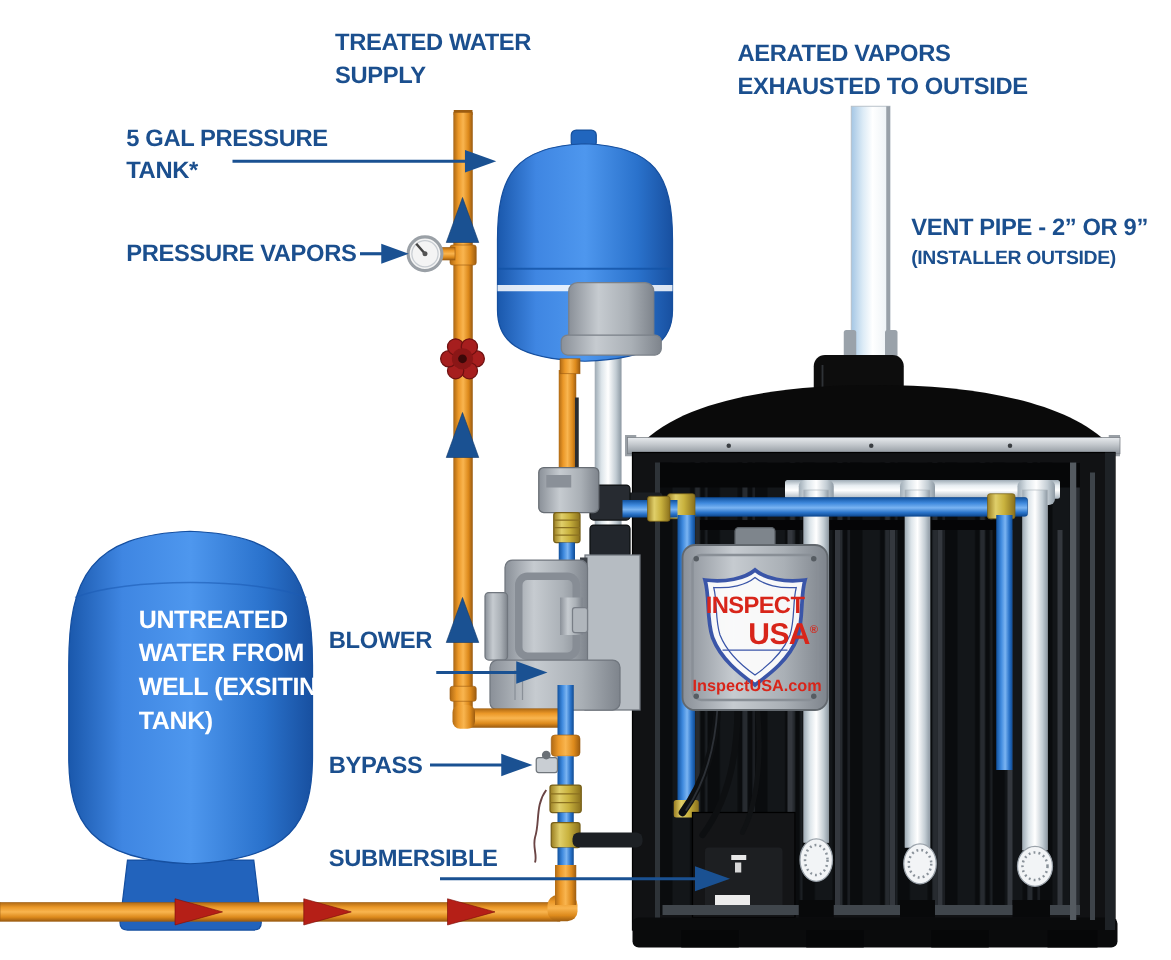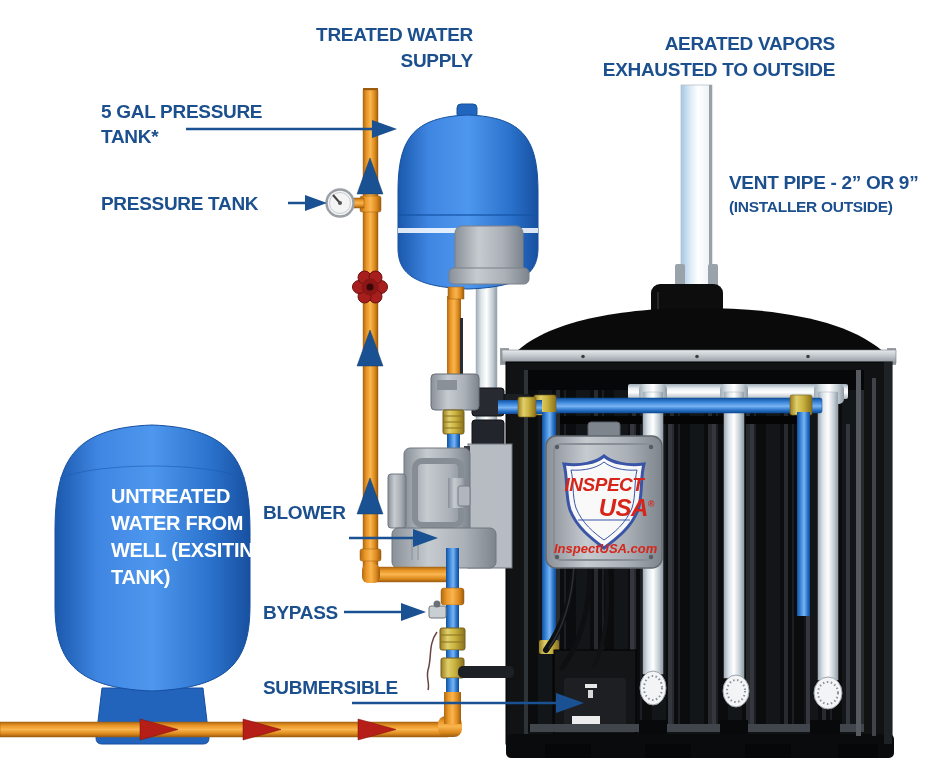--- a/index.html
+++ b/index.html
@@ -2,28 +2,28 @@
 <html><head>
 <meta charset="utf-8">
 <style>
   html,body{margin:0;padding:0;background:#ffffff;}
   .stage{position:relative;width:937px;height:768px;background:#ffffff;overflow:hidden;
          font-family:"Liberation Sans",sans-serif;}
   .stage svg{position:absolute;left:0;top:0;}
   .lbl{position:absolute;font-weight:bold;color:#1b4f8e;font-size:19px;
        letter-spacing:-0.3px;line-height:26px;white-space:nowrap;}
   .lbl .l2small{font-size:15.5px;line-height:22px;}
-  .center{text-align:right;}
+  .center{text-align:left;}
   .tank-text{position:absolute;left:72px;top:483px;width:160px;text-align:left;
        color:#ffffff;font-weight:bold;font-size:20px;line-height:27px;letter-spacing:-0.3px;
        white-space:normal;margin-left:39px;}
   .logo-box{position:absolute;left:554px;top:452px;width:100px;height:104px;}
   .logo-box svg{position:absolute;left:0;top:0;}
   .logo-t{position:absolute;width:100px;text-align:center;color:#d8251a;font-weight:bold;
-       letter-spacing:-0.5px;font-style:italic;}
+       letter-spacing:-0.5px;}
   .logo-l1{top:22px;font-size:19px;}
   .logo-l2{top:42px;font-size:24px;text-align:right;}
   .logo-reg{font-size:9px;vertical-align:super;}
   .logo-l3{top:89px;font-size:13px;letter-spacing:0;}
 </style>
 </head>
 <body>
 
 <div class="stage">
 
@@ -342,21 +342,21 @@
 <div class="lbl center" style="left:590px;top:31px;width:245px">
   <div>AERATED VAPORS</div>
   <div>EXHAUSTED TO OUTSIDE</div>
 </div>
 
 <div class="lbl" style="left:101px;top:99px;line-height:25px">
   <div>5 GAL PRESSURE</div>
   <div>TANK*</div>
 </div>
 
-<div class="lbl" style="left:101px;top:191px">PRESSURE TANK</div>
+<div class="lbl" style="left:101px;top:191px">PRESSURE VAPORS</div>
 
 <div class="lbl" style="left:729px;top:170px">
   <div>VENT PIPE - 2” OR 9”</div>
   <div class="l2small">(INSTALLER OUTSIDE)</div>
 </div>
 
 <div class="tank-text">UNTREATED WATER FROM WELL (EXSITING TANK)</div>
 
 <div class="lbl" style="left:263px;top:500px">BLOWER</div>
 

